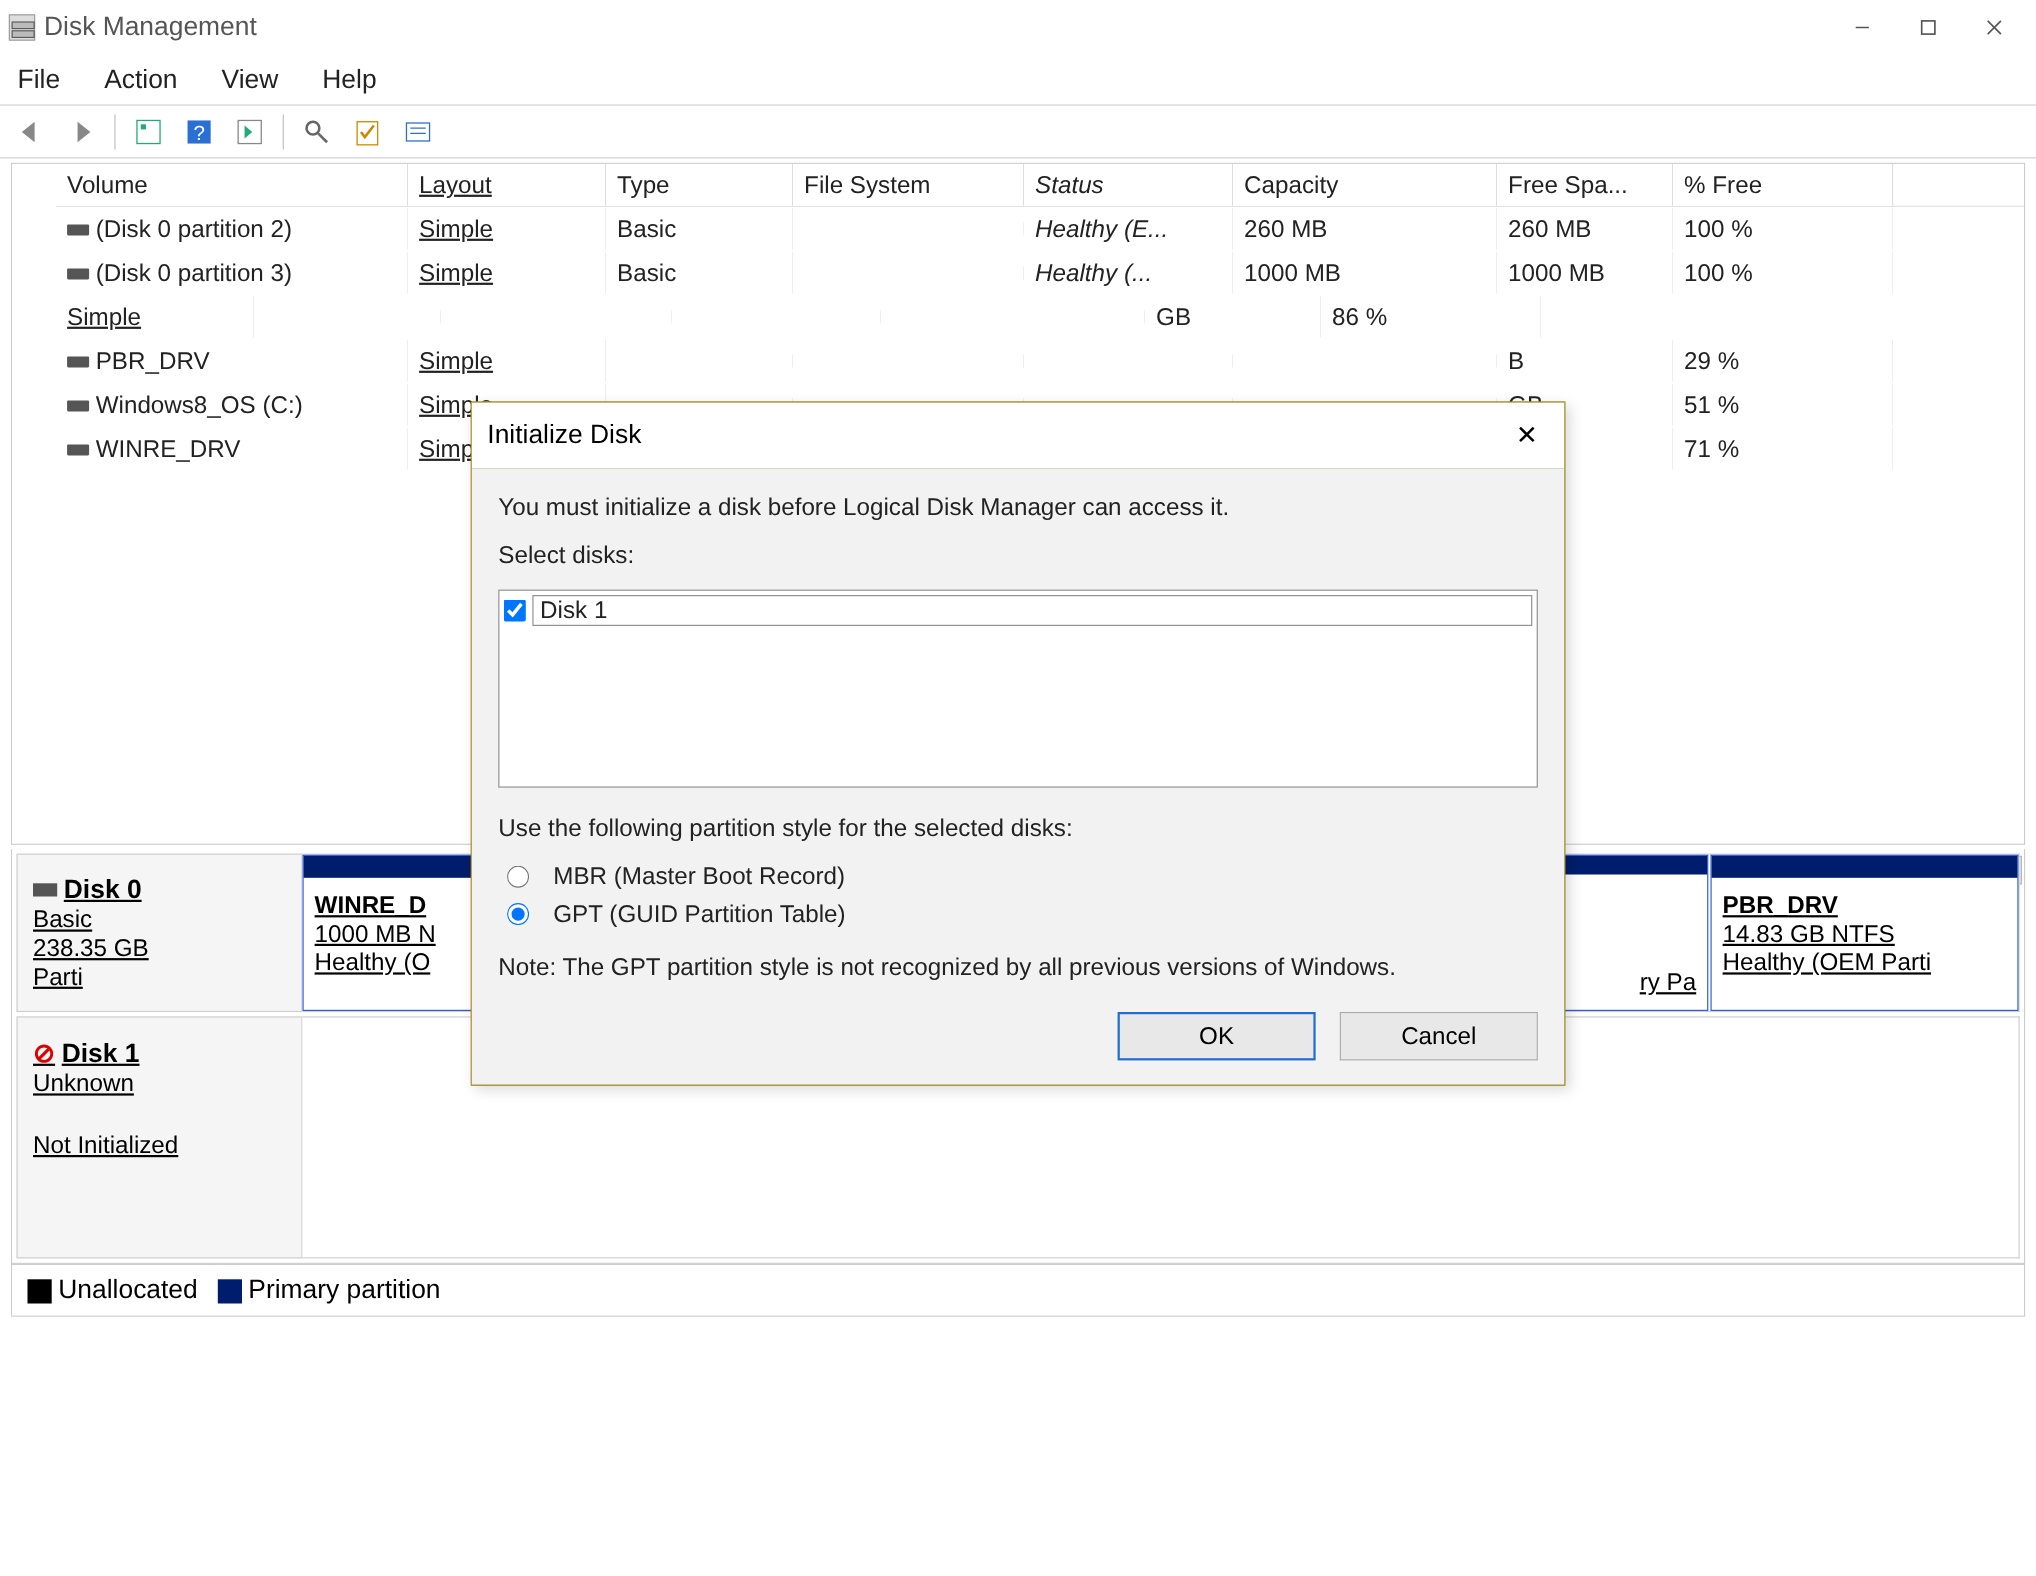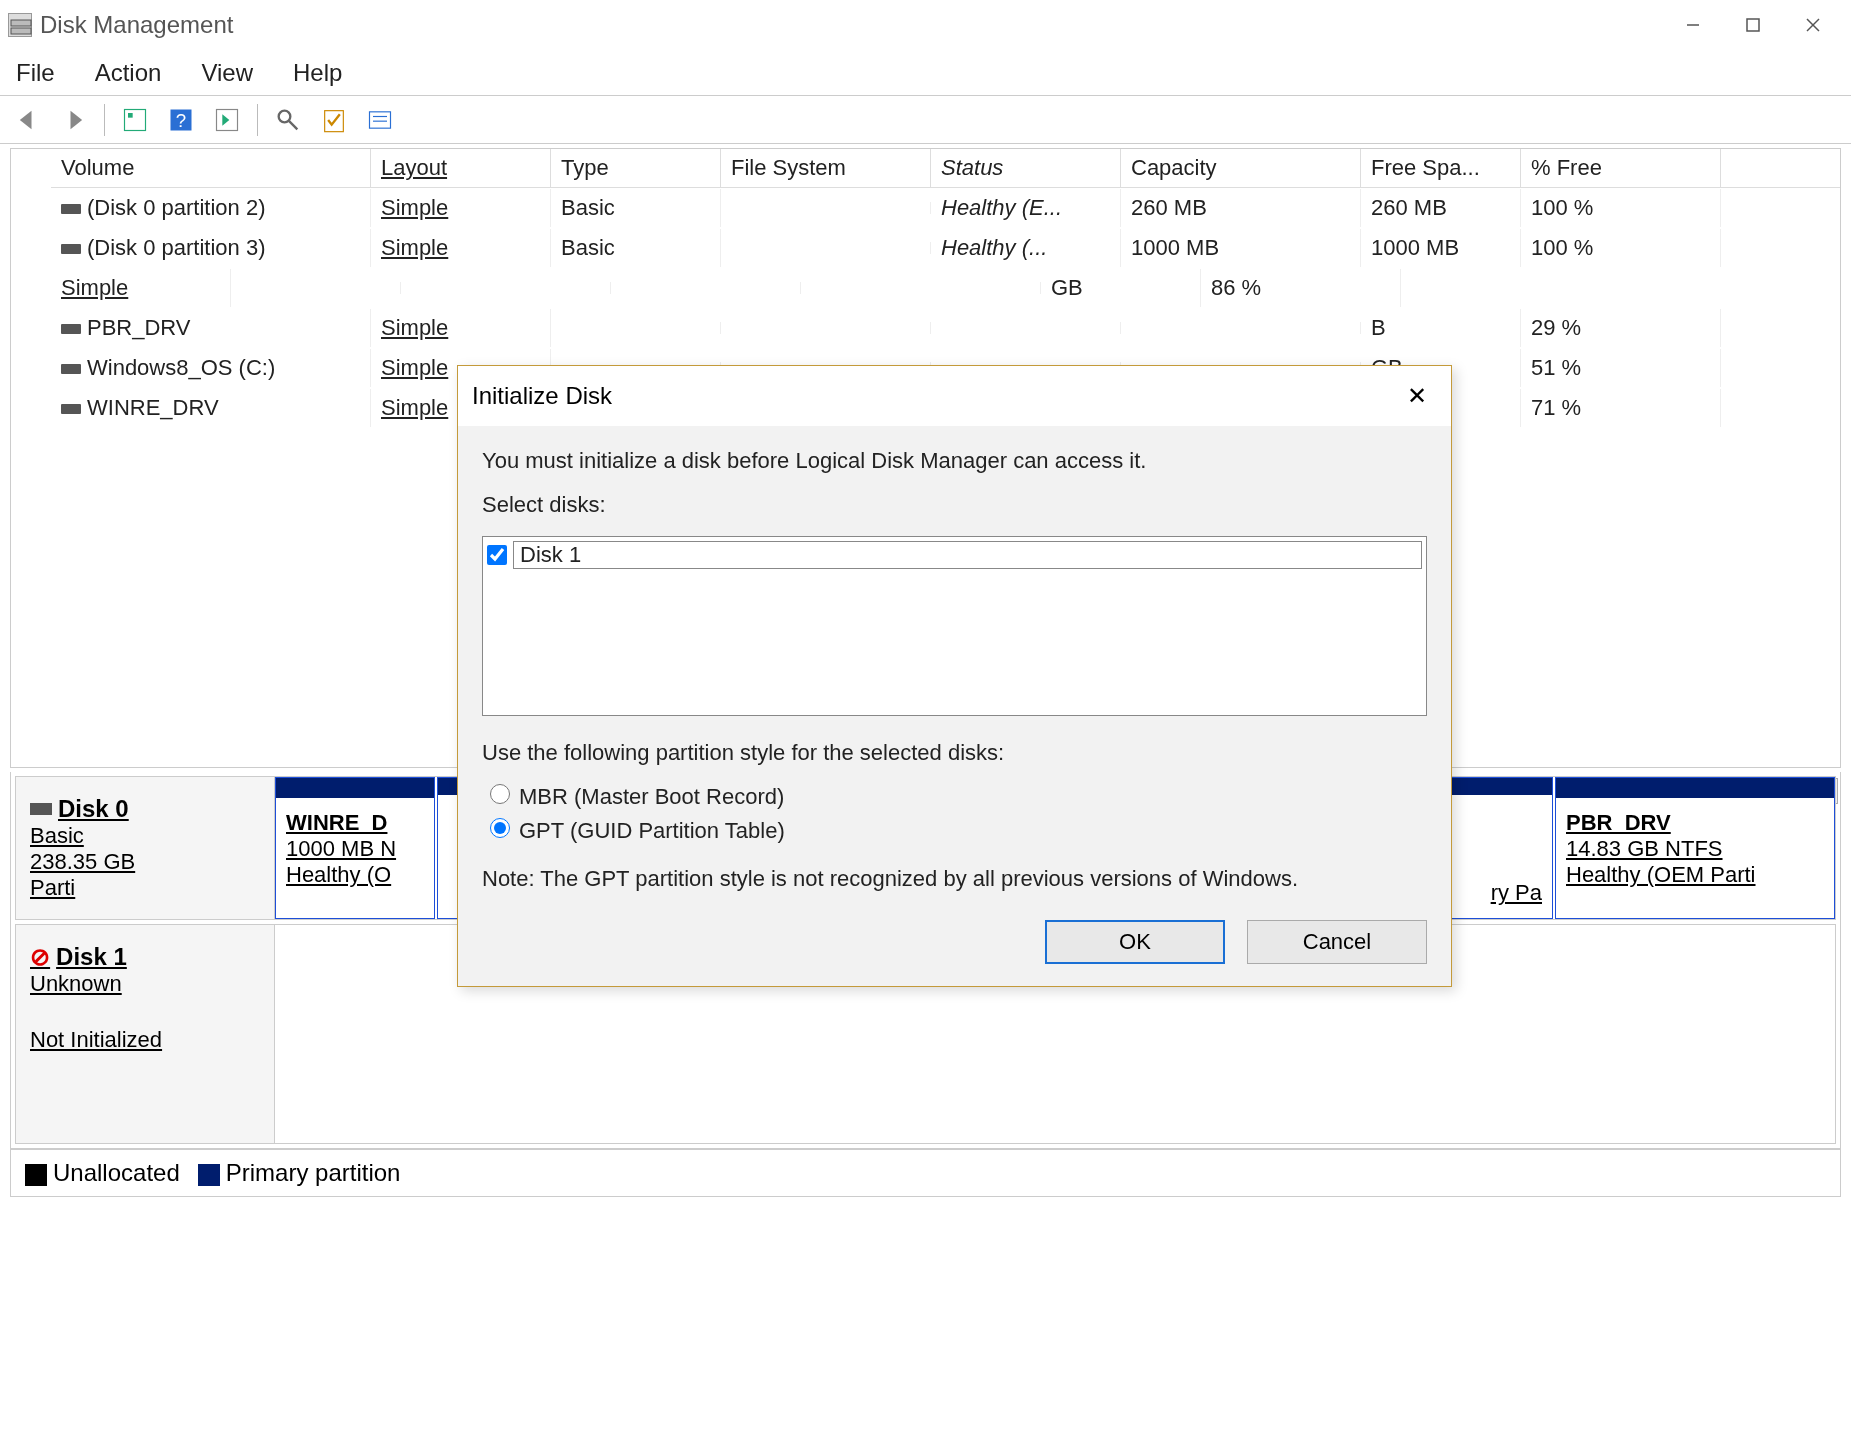--- a/index.html
+++ b/index.html
@@ -51,30 +51,30 @@
   .part .pname { font-weight: bold; }
   .disk-area .scroll-up { position: absolute; right: 2px; top: 6px; width: 26px; height: 26px; border: 1px solid #aaa; background: #eee; display: flex; align-items: center; justify-content: center; font-size: 14px; }
 
   
   .legend { height: 48px; border: 1px solid #ccc; border-top: 1px solid #ccc; margin: 0 10px; display: flex; align-items: center; gap: 18px; padding: 0 14px; font-size: 24px; }
   .legend .swatch { width: 22px; height: 22px; display: inline-block; margin-right: 6px; vertical-align: middle; }
   .sw-black { background: #000; }
   .sw-blue { background: #001d6d; }
 
   
-  .dialog { position: absolute; left: 457px; top: 365px; width: 995px; border: 1px solid #c49a3a; background: #4d7c0f; box-shadow: 4px 4px 12px rgba(0,0,0,0.15); z-index: 50; }
+  .dialog { position: absolute; left: 428px; top: 365px; width: 995px; border: 1px solid #c49a3a; background: #4d7c0f; box-shadow: 4px 4px 12px rgba(0,0,0,0.15); z-index: 50; }
   .dialog .dlg-title { height: 60px; display: flex; align-items: center; padding: 0 14px; font-size: 24px; background: #fff; }
   .dialog .dlg-title .spacer { flex: 1; }
   .dialog .dlg-close { width: 40px; height: 40px; display: flex; align-items: center; justify-content: center; font-size: 24px; }
   .dialog .dlg-body { background: #f2f2f2; padding: 22px 24px; font-size: 22px; color: #222; }
   .dialog .dlg-body p { margin-bottom: 18px; }
   .disk-select { border: 1px solid #888; background: #fff; height: 180px; padding: 4px; margin-bottom: 24px; }
   .disk-select .disk-opt { display: flex; align-items: center; gap: 6px; font-size: 22px; }
   .disk-select input[type=checkbox] { width: 20px; height: 20px; }
-  .radio-opt { display: flex; gap: 9px; font-size: 22px; margin: 8px 0 8px 8px; }
+  .radio-opt { display: flex; align-items: center; gap: 22px; font-size: 22px; margin: 8px 0 8px 8px; }
   .radio-opt input[type=radio] { width: 20px; height: 20px; }
   .dlg-buttons { display: flex; justify-content: flex-end; gap: 22px; margin-top: 28px; align-items: flex-end; }
   .dlg-buttons button { width: 180px; height: 44px; font-size: 22px; background: #e8e8e8; border: 1px solid #aaa; }
   .dlg-buttons button.primary { border: 2px solid #1a6fd4; background: #e8e8e8; }
 
   .app-icon svg { width: 24px; height: 24px; }
 </style>
 </head>
 <body>
 

